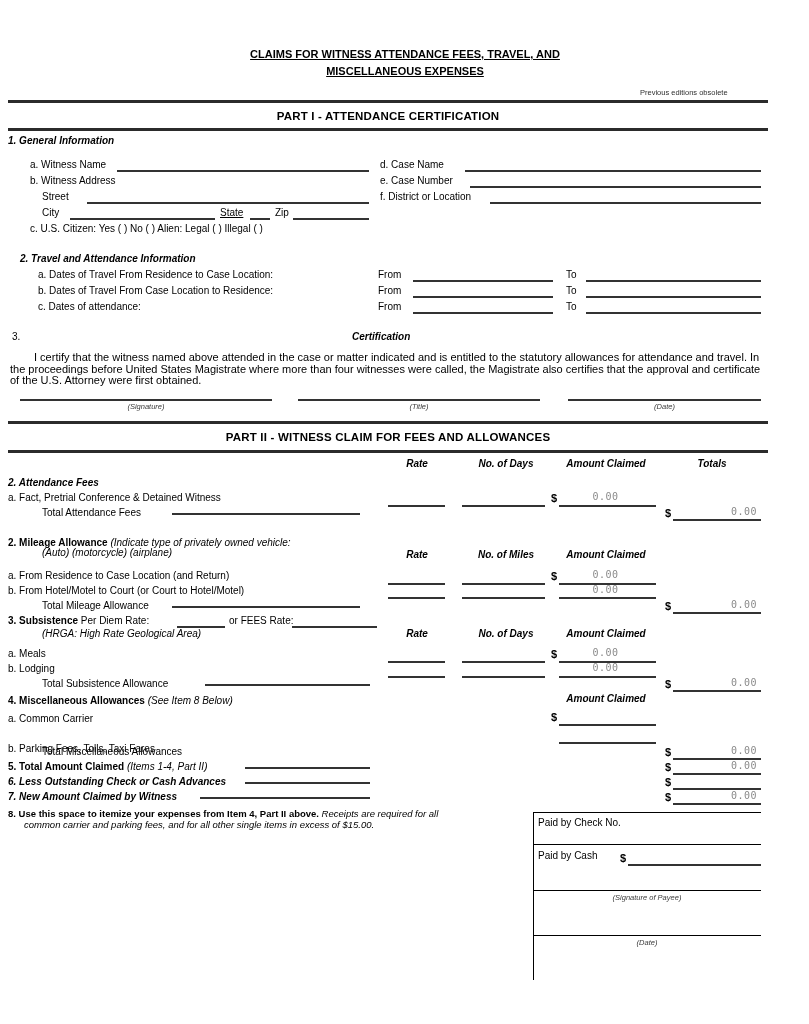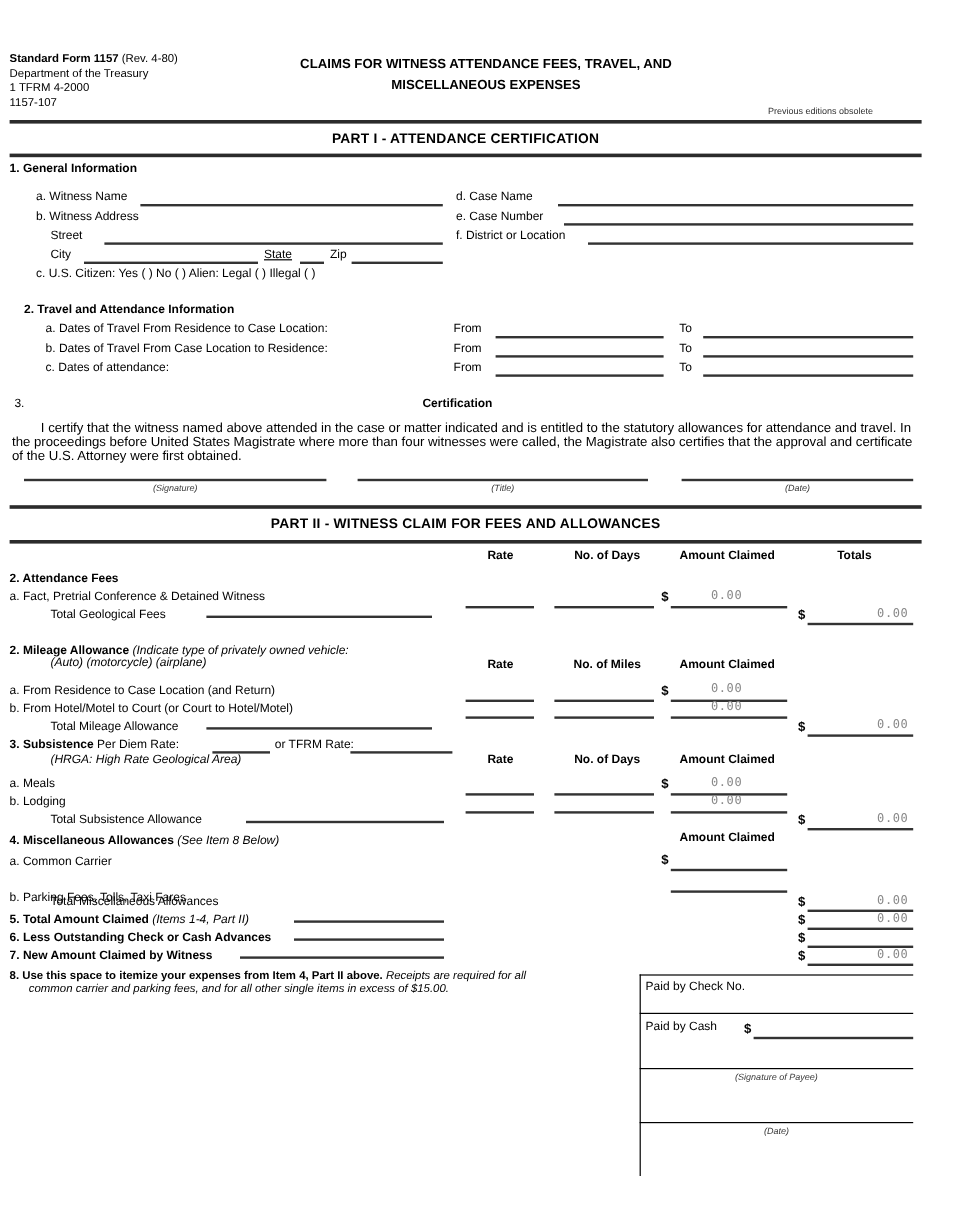--- a/index.html
+++ b/index.html
@@ -24,41 +24,33 @@
     font-family:"DejaVu Sans Mono", monospace;
     color:#8a8a8a;
     font-size:10px;
     letter-spacing:0.5px;
   }
   .dollar{font-weight:bold;font-size:11px;}
 
   .ttl{font-size:11.5px;font-weight:bold;letter-spacing:0.2px;}
   .hdr-small{font-size:9.5px;}
   .lbl{font-size:10px;}
-  .lbl-b{font-size:10px;font-weight:bold;}
+  .lbl-b{font-size:10px;font-weight:bold;font-style:italic;}
   .tiny-i{font-size:7.5px;font-style:italic;color:#3a3a3a;}
   .para{font-size:11px;line-height:11.5px;}
   .boxline{position:absolute;background:#000;height:1px;}
   .vline{position:absolute;background:#000;width:1px;}
 </style>
 </head>
 <body>
 
 <div class="page">
 
-  <div class="abs hdr-small" style="left:8px;top:44px;">
-    <div style="line-height:12px;">
-      <span class="b">Standard Form 1157</span><span> (Rev. 4-80)</span>
-    </div>
-    <div style="line-height:12px;">Department of the Treasury</div>
-    <div style="line-height:12px;">1 TFRM 4-2000</div>
-    <div style="line-height:12px;">1157-107</div>
-  </div>
-
-  <div class="abs b" style="left:195px;top:46px;width:420px;text-align:center;font-size:11px;line-height:17px;">
+
+  <div class="abs b" style="left:195px;top:46px;width:420px;text-align:center;font-size:11px;line-height:17px;text-decoration:underline;">
     <div>CLAIMS FOR WITNESS ATTENDANCE FEES, TRAVEL, AND</div>
     <div>MISCELLANEOUS EXPENSES</div>
   </div>
 
   <div class="abs" style="left:640px;top:88px;font-size:7.5px;color:#2f2f2f;">Previous editions obsolete</div>
 
   <div class="rule dbl" style="left:8px;top:100px;width:760px;"></div>
 
   <div class="abs ttl" style="left:8px;top:110px;width:760px;text-align:center;">PART I - ATTENDANCE CERTIFICATION</div>
   <div class="rule dbl" style="left:8px;top:128px;width:760px;"></div>
@@ -136,21 +128,21 @@
   <div class="abs lbl-b" style="left:663px;top:458px;width:98px;text-align:center;">Totals</div>
 
   <div class="abs lbl-b" style="left:8px;top:477px;">2.  Attendance Fees</div>
   <div class="abs lbl" style="left:8px;top:492px;">a.  Fact, Pretrial Conference &amp; Detained Witness</div>
   <div class="rule fill" style="left:388px;top:505px;width:57px;"></div>
   <div class="rule fill" style="left:462px;top:505px;width:83px;"></div>
   <div class="abs dollar" style="left:551px;top:492px;">$</div>
   <div class="rule fill" style="left:559px;top:505px;width:97px;"></div>
   <div class="abs money" style="left:559px;top:491px;width:93px;text-align:center;">0.00</div>
 
-  <div class="abs lbl" style="left:42px;top:507px;">Total Geological Fees</div>
+  <div class="abs lbl" style="left:42px;top:507px;">Total Attendance Fees</div>
   <div class="rule fill" style="left:172px;top:513px;width:188px;"></div>
   <div class="abs dollar" style="left:665px;top:507px;">$</div>
   <div class="rule fill" style="left:673px;top:519px;width:88px;"></div>
   <div class="abs money" style="left:673px;top:506px;width:84px;text-align:right;">0.00</div>
 
   <div class="abs" style="left:8px;top:537px;font-size:10px;">
     <span class="b">2.  Mileage Allowance</span><span class="i"> (Indicate type of privately owned vehicle:</span>
   </div>
   <div class="abs i" style="left:42px;top:547px;font-size:10px;">(Auto) (motorcycle) (airplane)</div>
 
@@ -174,21 +166,21 @@
   <div class="abs lbl" style="left:42px;top:600px;">Total Mileage Allowance</div>
   <div class="rule fill" style="left:172px;top:606px;width:188px;"></div>
   <div class="abs dollar" style="left:665px;top:600px;">$</div>
   <div class="rule fill" style="left:673px;top:612px;width:88px;"></div>
   <div class="abs money" style="left:673px;top:599px;width:84px;text-align:right;">0.00</div>
 
   <div class="abs" style="left:8px;top:615px;font-size:10px;">
     <span class="b">3.  Subsistence</span><span> Per Diem Rate:</span>
   </div>
   <div class="rule fill" style="left:177px;top:626px;width:48px;"></div>
-  <div class="abs lbl" style="left:229px;top:615px;">or TFRM Rate:</div>
+  <div class="abs lbl" style="left:229px;top:615px;">or FEES Rate:</div>
   <div class="rule fill" style="left:292px;top:626px;width:85px;"></div>
   <div class="abs i" style="left:42px;top:628px;font-size:10px;">(HRGA: High Rate Geological Area)</div>
 
   <div class="abs lbl-b" style="left:387px;top:628px;width:60px;text-align:center;">Rate</div>
   <div class="abs lbl-b" style="left:460px;top:628px;width:92px;text-align:center;">No. of Days</div>
   <div class="abs lbl-b" style="left:551px;top:628px;width:110px;text-align:center;">Amount Claimed</div>
 
   <div class="abs lbl" style="left:8px;top:648px;">a.  Meals</div>
   <div class="rule fill" style="left:388px;top:661px;width:57px;"></div>
   <div class="rule fill" style="left:462px;top:661px;width:83px;"></div>

